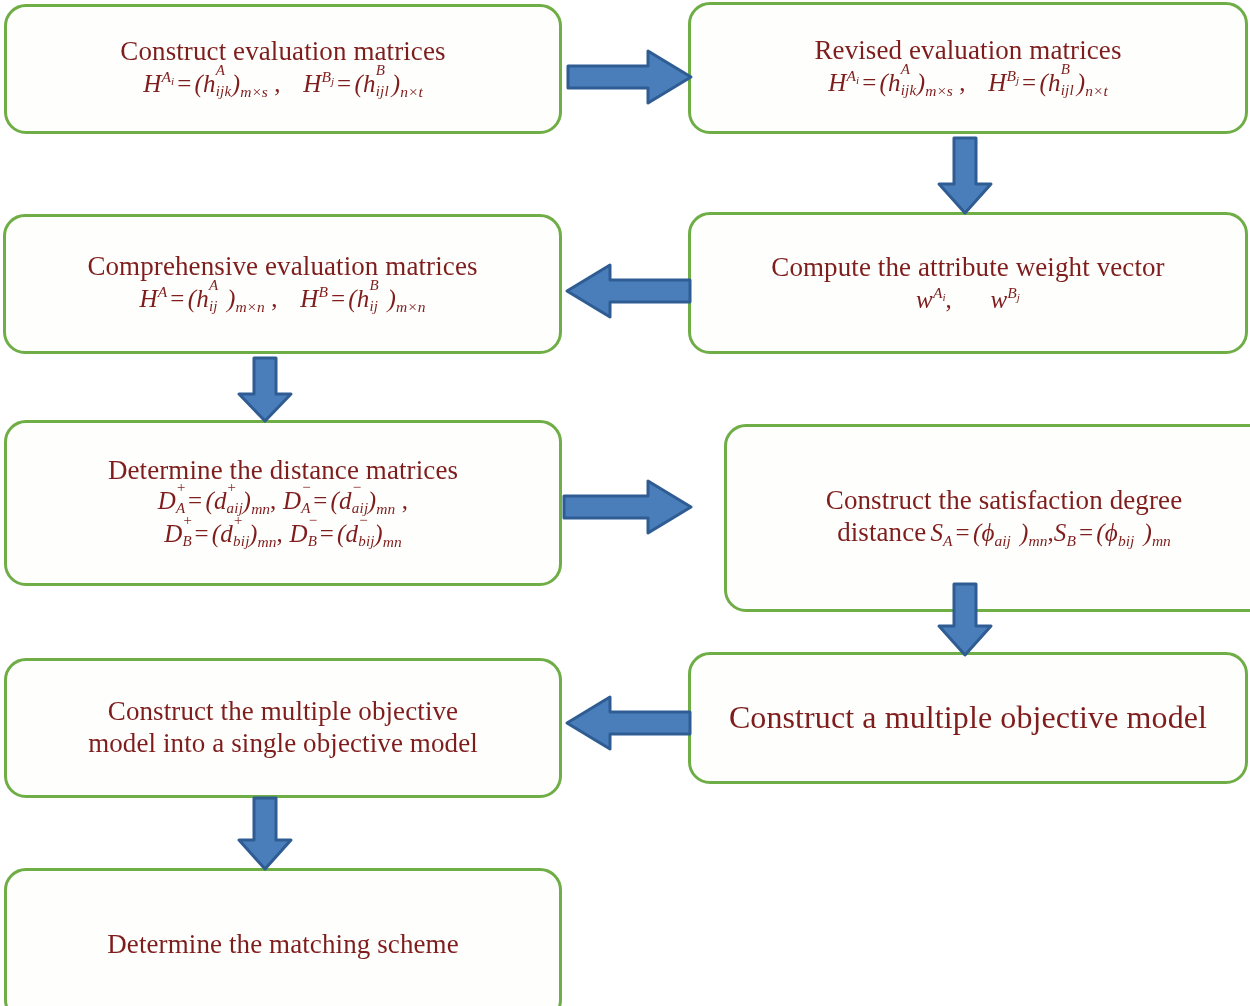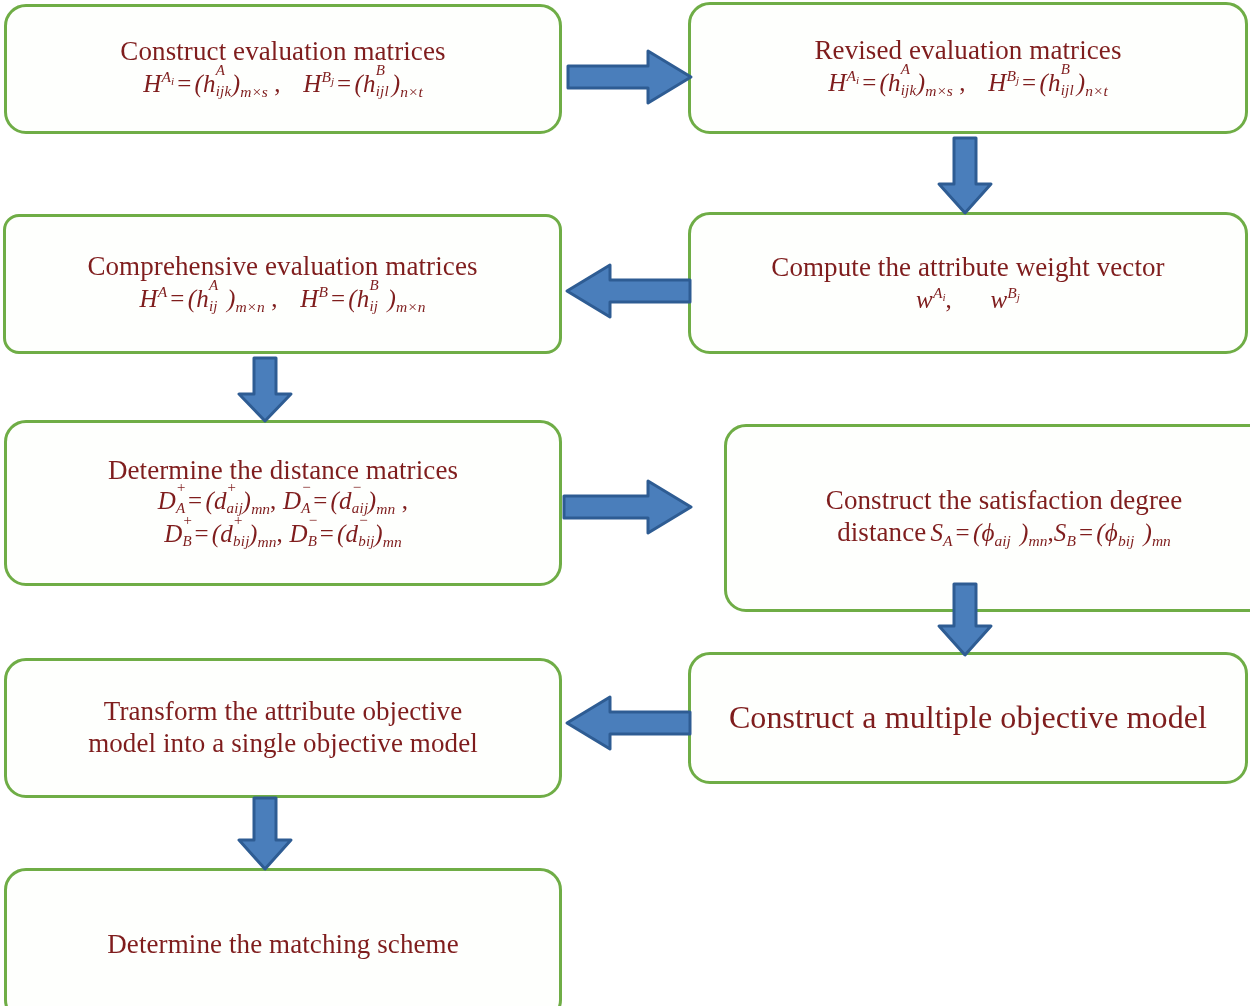--- a/index.html
+++ b/index.html
@@ -93,21 +93,21 @@
 
   
   .arrow {
     position: absolute;
   }
   .arrow svg { display: block; }
 
   
   #b1 { left: 4px;   top: 4px;   width: 558px;  height: 130px; }
   #b2 { left: 688px; top: 2px;   width: 560px;  height: 132px; }
-  #b3 { left: 3px;   top: 214px; width: 559px;  height: 140px; border-radius: 16px; }
+  #b3 { left: 3px;   top: 214px; width: 559px;  height: 140px; }
   #b4 { left: 688px; top: 212px; width: 560px;  height: 142px; }
   #b5 { left: 4px;   top: 420px; width: 558px;  height: 166px; }
   #b6 { left: 724px; top: 424px; width: 560px;  height: 188px; }
   #b7 { left: 4px;   top: 658px; width: 558px;  height: 140px; }
   #b8 { left: 688px; top: 652px; width: 560px;  height: 132px; }
   #b9 { left: 4px;   top: 868px; width: 558px;  height: 154px; }
 
   #a1 { left: 566px; top: 48px;  }
   #a2 { left: 936px; top: 136px; }
   #a3 { left: 562px; top: 262px; }
@@ -168,21 +168,21 @@
 
   <div class="box" id="b6">
     <span class="line title">Construct the satisfaction degree</span>
     <span class="line">
       <span class="title">distance</span><span class="spw"></span>
       <span class="math">S<span class="dn">A</span><span class="eq">=</span>(ϕ<span class="dn">aij</span><span class="sp"></span>)<span class="dn">mn</span><span class="rom">,</span>S<span class="dn">B</span><span class="eq">=</span>(ϕ<span class="dn">bij</span><span class="sp"></span>)<span class="dn">mn</span></span>
     </span>
   </div>
 
   <div class="box" id="b7">
-    <span class="line title">Transform the attribute objective</span>
+    <span class="line title">Construct the multiple objective</span>
     <span class="line title">model into a single objective model</span>
   </div>
 
   <div class="box" id="b8">
     <span class="line title wide">Construct a multiple objective model</span>
   </div>
 
   <div class="box" id="b9">
     <span class="line title">Determine the matching scheme</span>
   </div>

